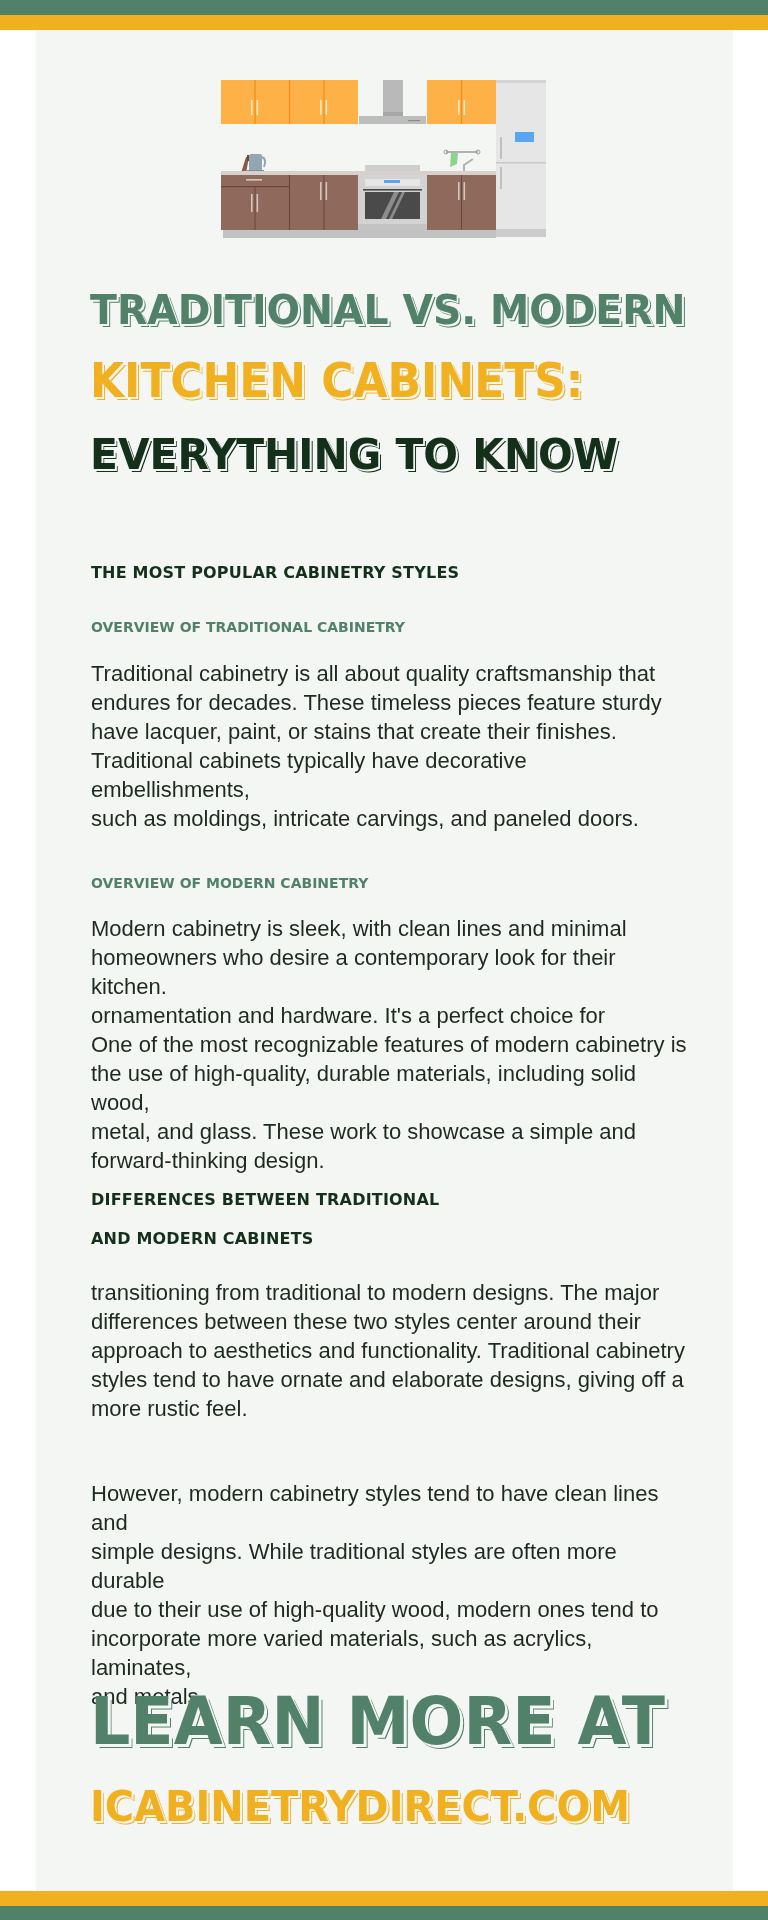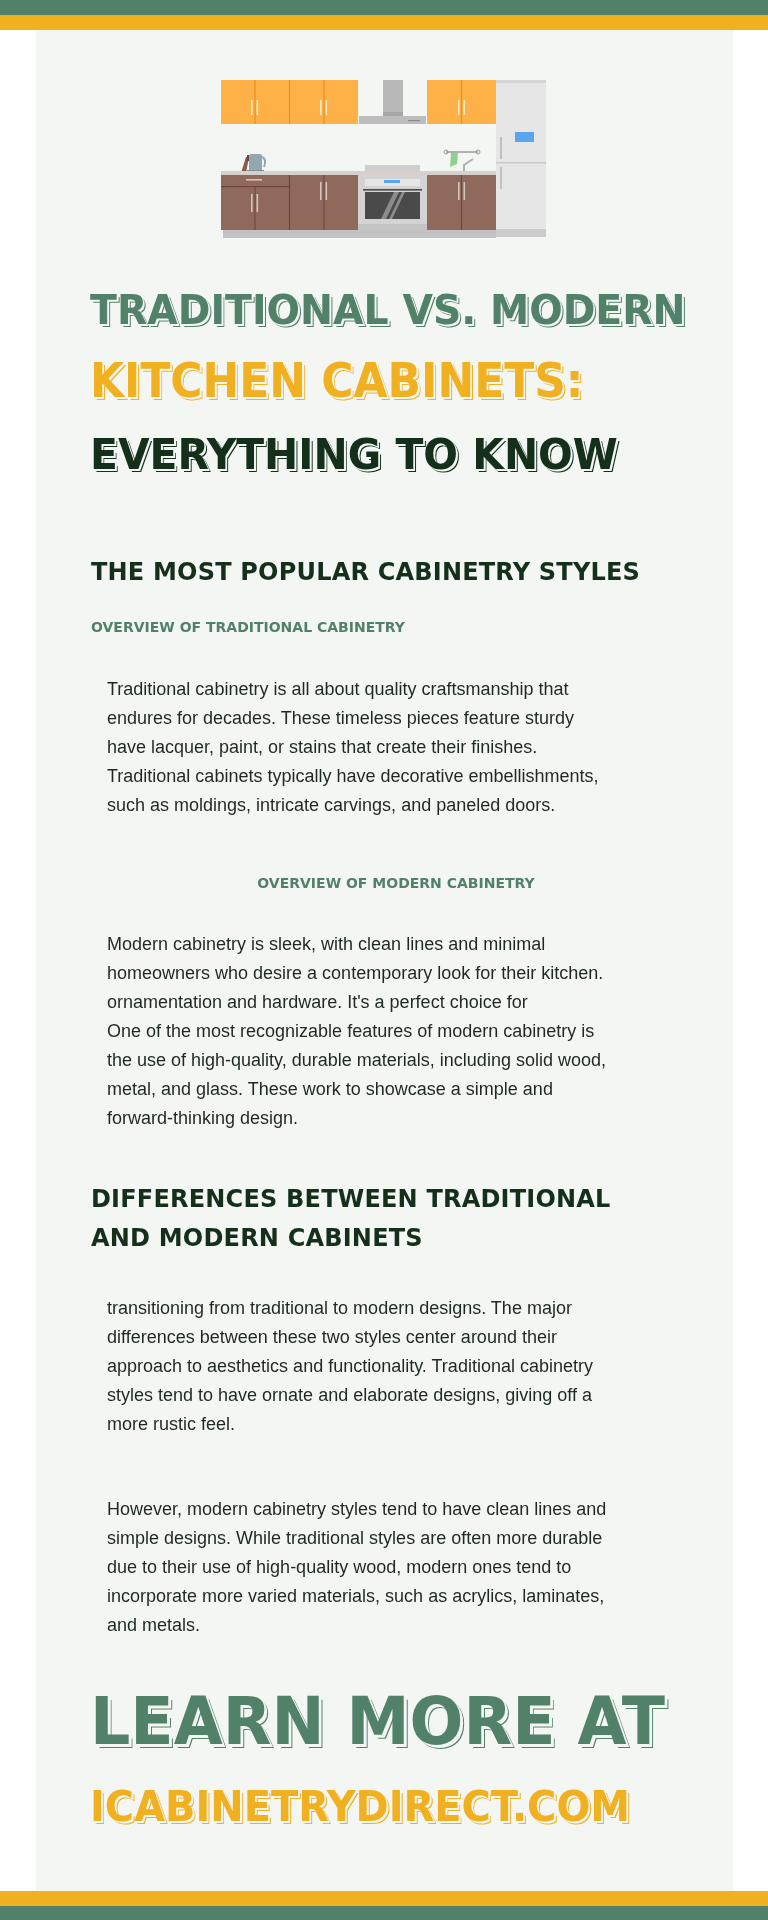--- a/index.html
+++ b/index.html
@@ -29,32 +29,32 @@
     .hl-1 { top: 287px; font-size: 40px; color: #52816a; transform: scaleX(0.985); transform-origin: left;
             text-shadow: 2px 2px 0 #f4f6f4, 3px 3px 0 #52816a; }
     .hl-2 { top: 352px; font-size: 48px; color: #f0b020; transform: scaleX(0.915); transform-origin: left;
             text-shadow: 2px 2px 0 #f4f6f4, 3px 3px 0 #f0b020; }
     .hl-3 { top: 429px; font-size: 43px; color: #14301a; transform: scaleX(0.95); transform-origin: left;
             text-shadow: 2px 2px 0 #f4f6f4, 3px 3px 0 #14301a; }
 
     .h2 {
       position: absolute; left: 91px; width: 610px;
       font-family: "DejaVu Sans", sans-serif; font-weight: bold;
-      font-size: 24px; color: #14301a; line-height: 39px; letter-spacing: 0.2px;
+      font-size: 16px; color: #14301a; line-height: 39px; letter-spacing: 0.2px;
     }
     .h3 {
       position: absolute; left: 91px; width: 610px;
       font-family: "DejaVu Sans", sans-serif; font-weight: bold;
       font-size: 14px; color: #52816a; line-height: 24px;
     }
     .p {
       position: absolute; left: 91px; width: 600px;
       font-family: "Liberation Sans", sans-serif;
-      font-size: 18px; line-height: 29px; color: #1e2a20;
-      margin: 16px;
+      font-size: 22px; line-height: 29px; color: #1e2a20;
+      margin: 0;
     }
 
     .cta {
       position: absolute; left: 90px; white-space: nowrap;
       font-family: "DejaVu Sans", sans-serif; font-weight: bold;
     }
     .cta-1 { top: 1683px; font-size: 66px; color: #52816a; transform: scaleX(0.96); transform-origin: left;
              text-shadow: 3px 3px 0 #f4f6f4, 4px 4px 0 #52816a; }
     .cta-2 { top: 1782px; font-size: 42px; color: #f0b020; transform: scaleX(0.95); transform-origin: left;
              text-shadow: 2px 2px 0 #f4f6f4, 3px 3px 0 #f0b020; }
@@ -150,21 +150,21 @@
 
 <div class="h3" style="top:615px;">OVERVIEW OF TRADITIONAL CABINETRY</div>
 <div class="p" style="top:659px;">
   <div>Traditional cabinetry is all about quality craftsmanship that</div>
   <div>endures for decades. These timeless pieces feature sturdy</div>
   <div>have lacquer, paint, or stains that create their finishes.</div>
   <div>Traditional cabinets typically have decorative embellishments,</div>
   <div>such as moldings, intricate carvings, and paneled doors.</div>
 </div>
 
-<div class="h3" style="top:871px;text-align:center;">OVERVIEW OF MODERN CABINETRY</div>
+<div class="h3" style="top:871px;">OVERVIEW OF MODERN CABINETRY</div>
 <div class="p" style="top:914px;">
   <div>Modern cabinetry is sleek, with clean lines and minimal</div>
   <div>homeowners who desire a contemporary look for their kitchen.</div>
   <div>ornamentation and hardware. It's a perfect choice for</div>
   <div>One of the most recognizable features of modern cabinetry is</div>
   <div>the use of high-quality, durable materials, including solid wood,</div>
   <div>metal, and glass. These work to showcase a simple and</div>
   <div>forward-thinking design.</div>
 </div>
 

